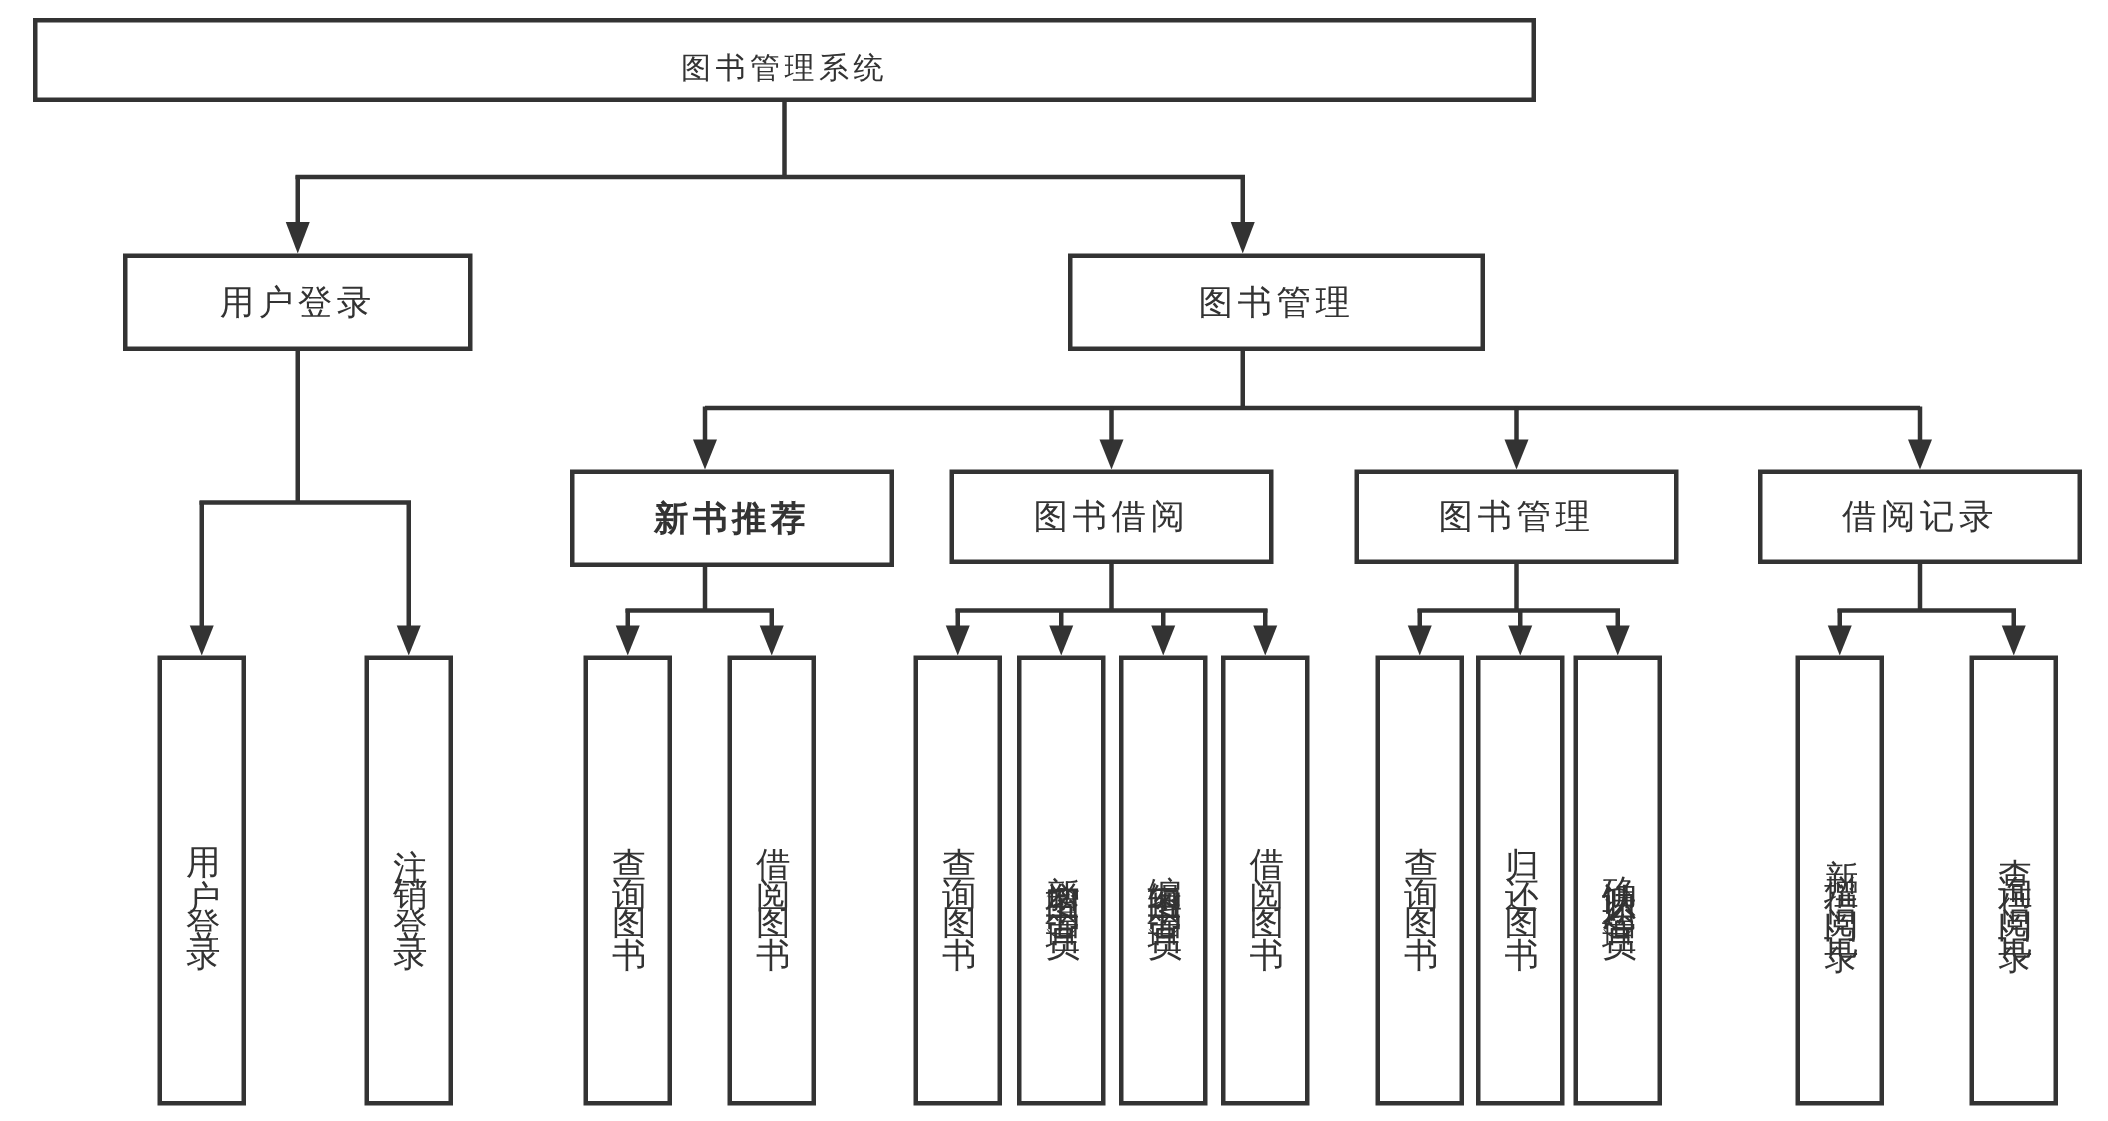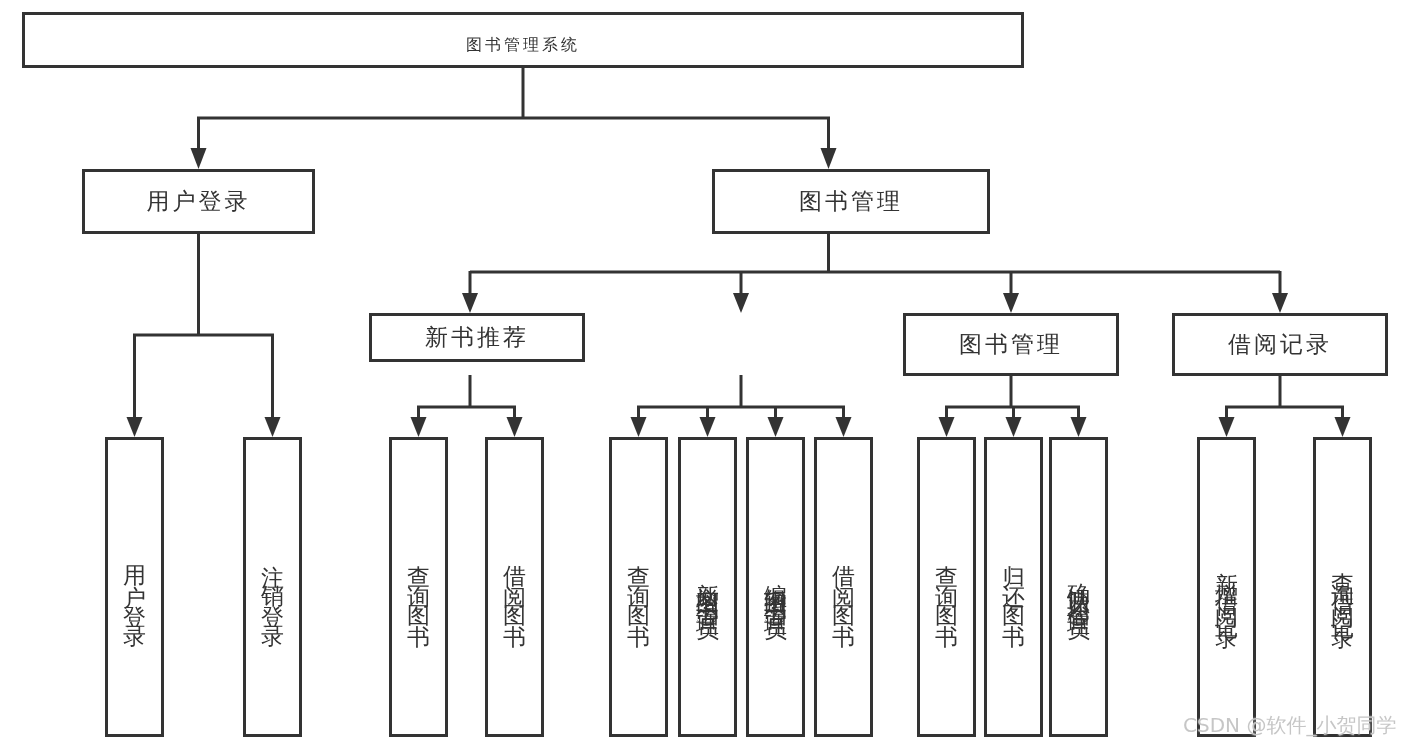--- a/index.html
+++ b/index.html
@@ -19,21 +19,21 @@
   .box {
     position: absolute;
     box-sizing: border-box;
     background: #ffffff;
     border: 3px solid #333333;
     display: flex;
     align-items: center;
     justify-content: center;
     color: #333333;
   }
-  .box.lvl1 .label { font-size: 16px; letter-spacing: 3px; margin-top: 10px; }
+  .box.lvl1 .label { font-size: 20px; letter-spacing: 3px; margin-top: 10px; }
   .box.lvl2 .label, .box.lvl3 .label { font-size: 23px; letter-spacing: 3px; }
   .box.leaf .label {
     writing-mode: vertical-rl;
     text-orientation: mixed;
     font-size: 23px;
     line-height: 1;
   }
   .ls-wide  .label { letter-spacing: 20px; } 
   .ls-mid   .label { letter-spacing: 11px; } 
   .ls-tight .label { letter-spacing: 5px;  } 
@@ -130,22 +130,25 @@
     <span class="label">图书管理系统</span>
   </div>
 
   <div class="box lvl2" style="left:82px; top:169px; width:233px; height:65px;">
     <span class="label">用户登录</span>
   </div>
   <div class="box lvl2" style="left:712px; top:169px; width:278px; height:65px;">
     <span class="label">图书管理</span>
   </div>
 
-  <div class="box lvl3" style="left:369px; top:313px; width:216px; height:49px;">
+  <div class="box lvl3" style="left:380px; top:313px; width:216px; height:65px;font-weight:bold;">
     <span class="label">新书推荐</span>
+  </div>
+  <div class="box lvl3" style="left:633px; top:313px; width:216px; height:63px;">
+    <span class="label">图书借阅</span>
   </div>
   <div class="box lvl3" style="left:903px; top:313px; width:216px; height:63px;">
     <span class="label">图书管理</span>
   </div>
   <div class="box lvl3" style="left:1172px; top:313px; width:216px; height:63px;">
     <span class="label">借阅记录</span>
   </div>
 
   <div class="box leaf ls-wide" style="left:105px; top:437px; width:59px; height:300px;">
     <span class="label">用户登录</span>
@@ -184,15 +187,14 @@
     <span class="label">确认归还（管理员）</span>
   </div>
 
   <div class="box leaf ls-mid" style="left:1197px; top:437px; width:59px; height:300px;">
     <span class="label">新增借阅记录</span>
   </div>
   <div class="box leaf ls-mid" style="left:1313px; top:437px; width:59px; height:300px;">
     <span class="label">查询借阅记录</span>
   </div>
 
-  <div id="watermark">CSDN @软件_小贺同学</div>
 
 </div>
 
 </body></html>

